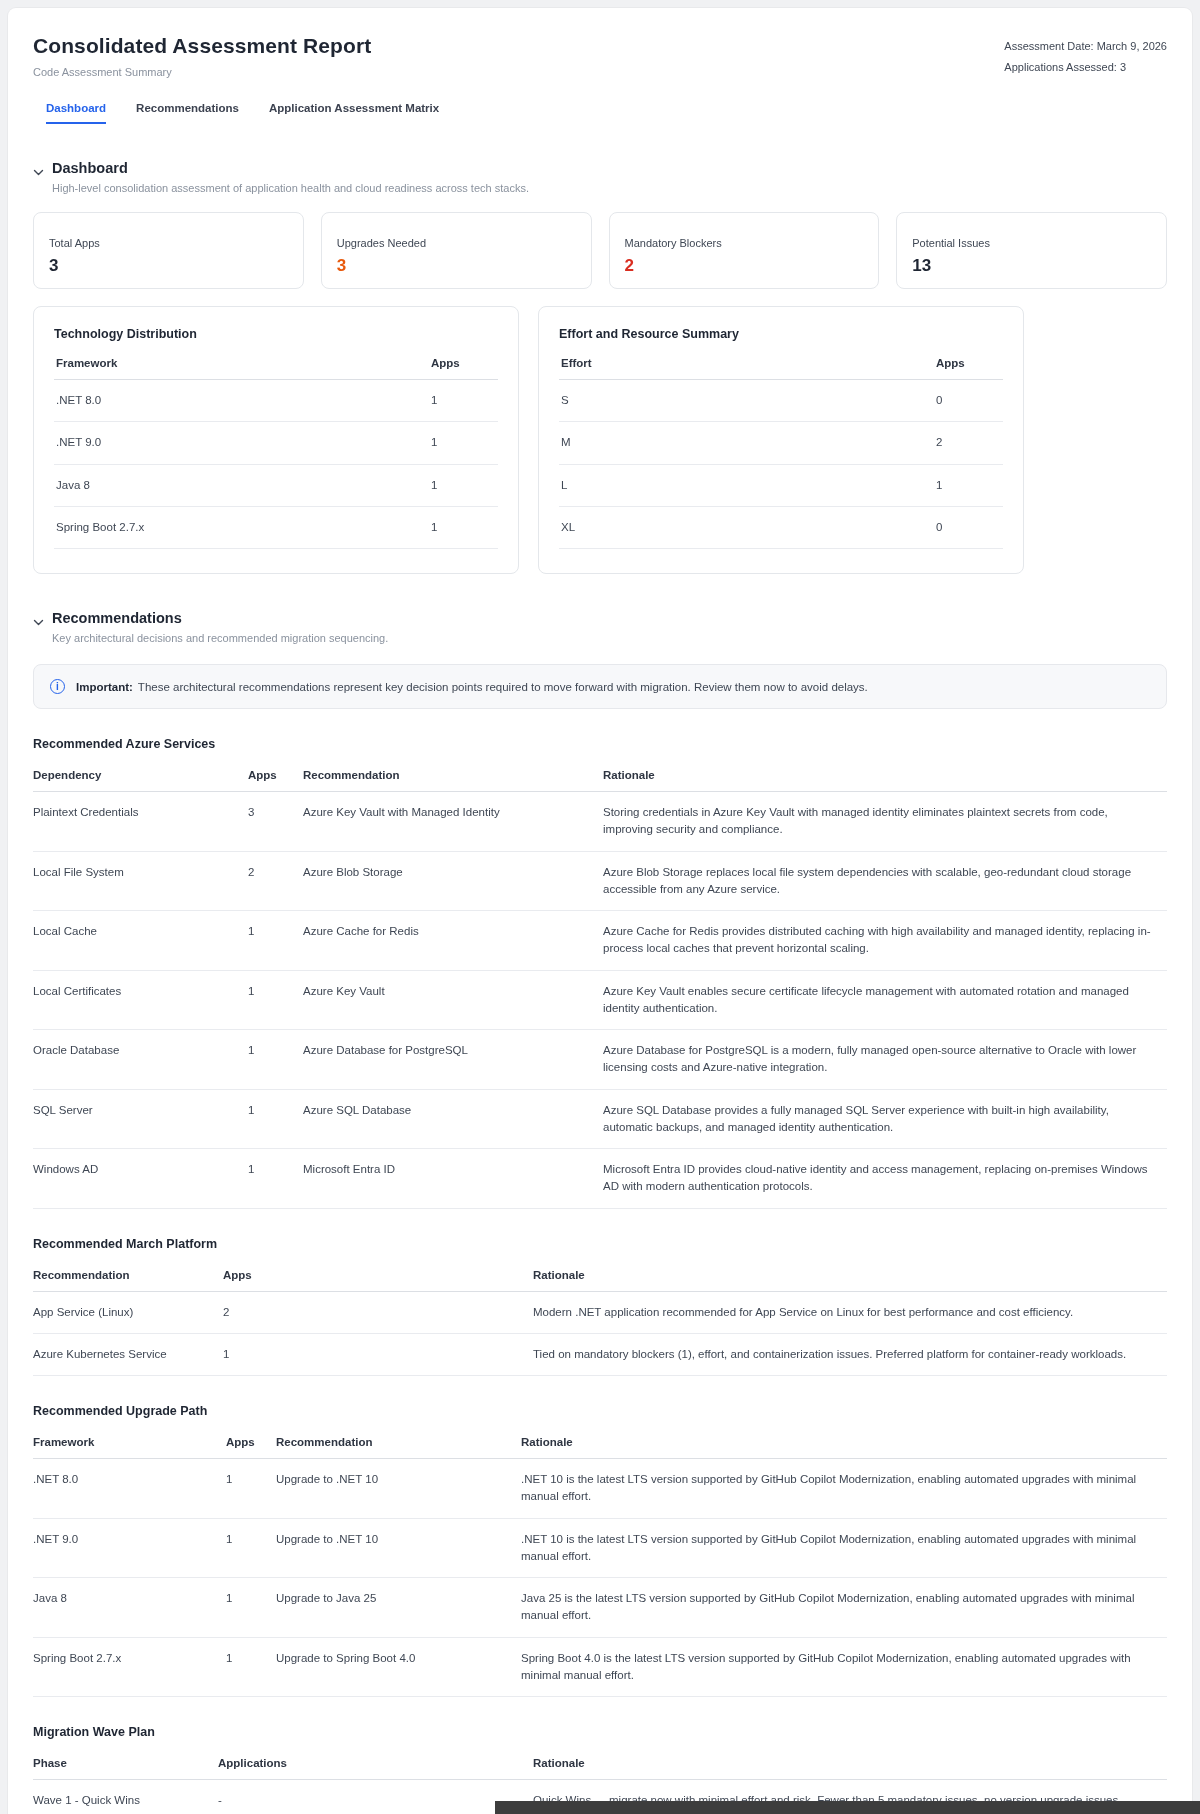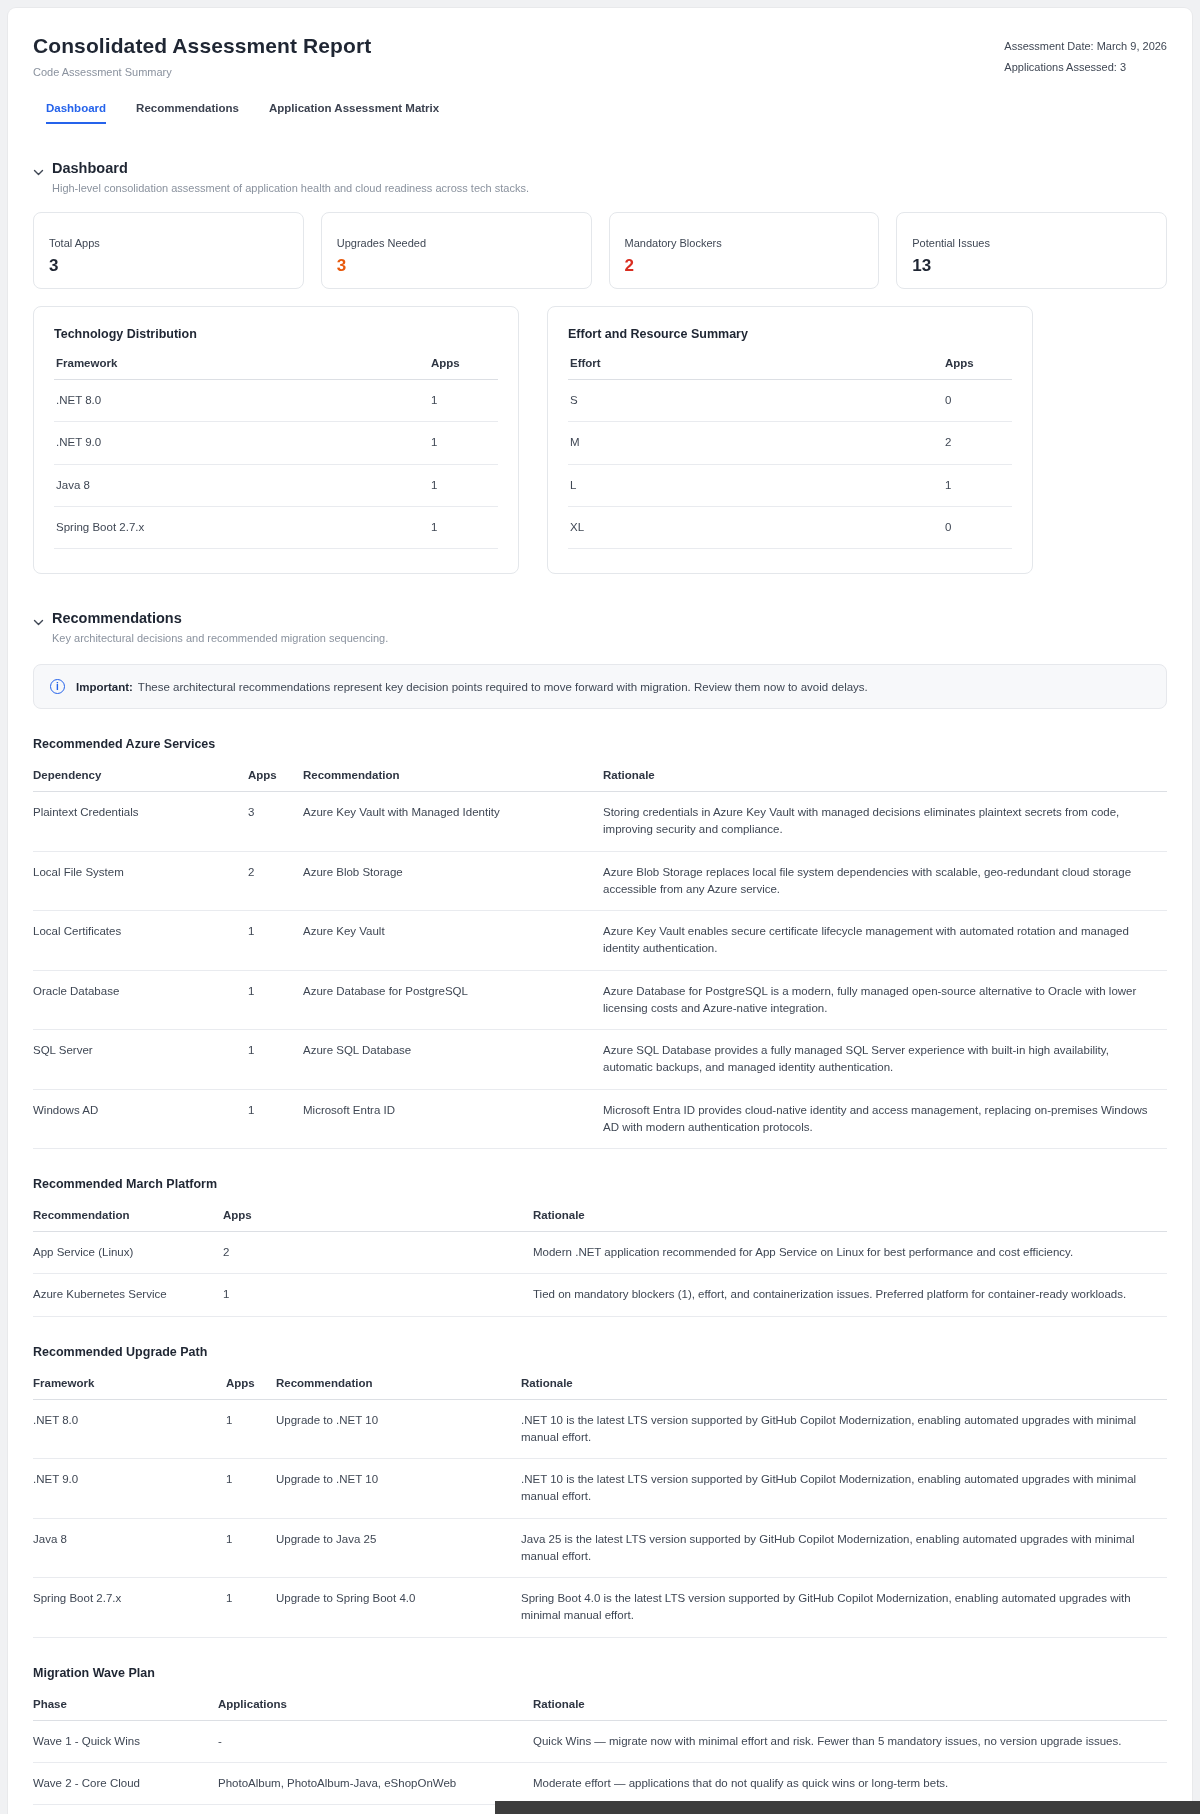--- a/index.html
+++ b/index.html
@@ -34,21 +34,21 @@
   .section-head h2 { font-size: 14.5px; font-weight: 700; margin: 0; }
   .desc { font-size: 11px; color: #8a929e; margin: 6px 0 0; }
   
   .stats { display: grid; grid-template-columns: repeat(4, 1fr); gap: 17px; margin-top: 18px; }
   .stat { border: 1px solid #e4e7eb; border-radius: 8px; padding: 24px 15px 12px; }
   .stat .lbl { font-size: 11px; color: #3f4754; }
   .stat .val { font-size: 17px; font-weight: 700; margin-top: 7px; color: #1f2633; }
   .stat .val.orange { color: #e8590c; }
   .stat .val.red { color: #d92d20; }
   
-  .panels { display: grid; grid-template-columns: 486px 486px; gap: 28px; margin-top: 17px; }
+  .panels { display: grid; grid-template-columns: 486px 486px; gap: 19px; margin-top: 17px; }
   .panel { border: 1px solid #e4e7eb; border-radius: 8px; padding: 20px 20px 24px; }
   .panel h3 { font-size: 12.5px; font-weight: 700; margin: 0 0 6px; }
   table { width: 100%; border-collapse: collapse; }
   th { text-align: left; font-weight: 700; font-size: 11.5px; color: #2e3542; padding: 10px 10px 10px 0; border-bottom: 1px solid #dcdfe4; }
   td { font-size: 11.5px; color: #3f4754; padding: 12px 10px 12px 0; border-bottom: 1px solid #e9ebef; vertical-align: top; line-height: 1.5; }
   .panel th, .panel td { padding-left: 2px; }
   
   .banner { margin-top: 20px; background: #f7f8fa; border: 1px solid #e6e8ec; border-radius: 8px; padding: 14px 16px; display: flex; align-items: center; gap: 11px; font-size: 11.5px; color: #3f4754; }
   .info-icon { width: 15px; height: 15px; border: 1.5px solid #2563eb; color: #2563eb; border-radius: 50%; display: inline-flex; align-items: center; justify-content: center; font-size: 10px; font-weight: 700; flex-shrink: 0; }
   .banner b { color: #1f2633; margin-right: 2px; }
@@ -227,30 +227,36 @@
             <th>Recommendation</th>
             <th>Rationale</th>
           </tr>
             </thead>
           <tbody>
 
               <tr>
                 <td>Plaintext Credentials</td>
                 <td>3</td>
                 <td>Azure Key Vault with Managed Identity</td>
-                <td>Storing credentials in Azure Key Vault with managed decisions eliminates plaintext secrets from code, improving security and compliance.</td>
+                <td>Storing credentials in Azure Key Vault with managed identity eliminates plaintext secrets from code, improving security and compliance.</td>
               </tr>
 
               <tr>
                 <td>Local File System</td>
                 <td>2</td>
                 <td>Azure Blob Storage</td>
                 <td>Azure Blob Storage replaces local file system dependencies with scalable, geo-redundant cloud storage accessible from any Azure service.</td>
               </tr>
 
+              <tr>
+                <td>Local Cache</td>
+                <td>1</td>
+                <td>Azure Cache for Redis</td>
+                <td>Azure Cache for Redis provides distributed caching with high availability and managed identity, replacing in-process local caches that prevent horizontal scaling.</td>
+              </tr>
 
               <tr>
                 <td>Local Certificates</td>
                 <td>1</td>
                 <td>Azure Key Vault</td>
                 <td>Azure Key Vault enables secure certificate lifecycle management with automated rotation and managed identity authentication.</td>
               </tr>
 
               <tr>
                 <td>Oracle Database</td>

